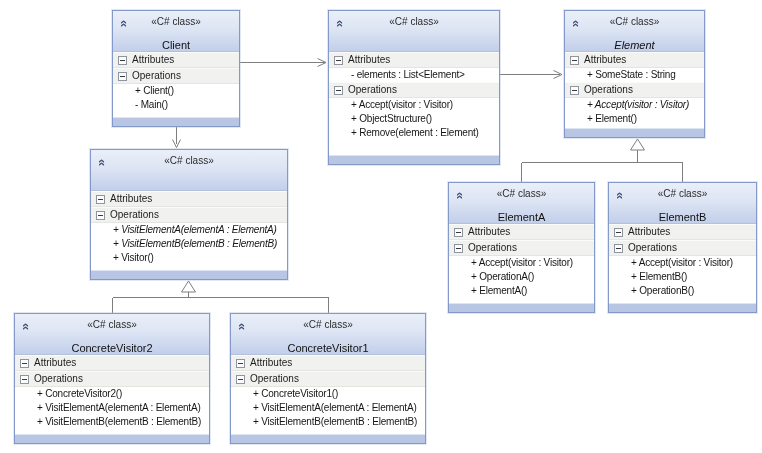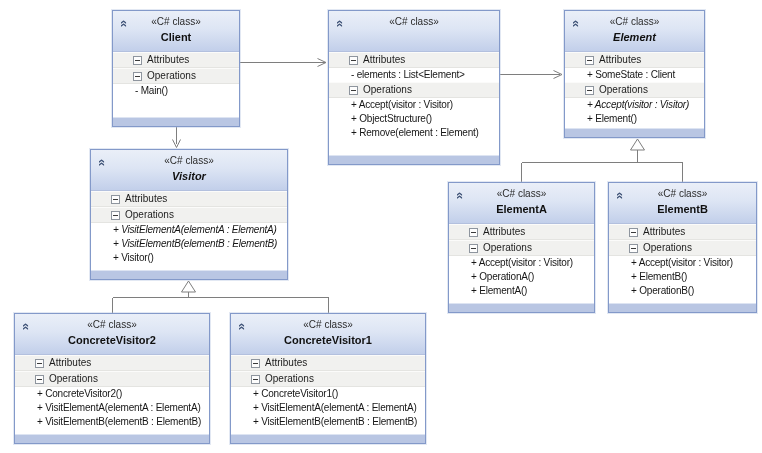--- a/index.html
+++ b/index.html
@@ -17,26 +17,26 @@
     position:relative; text-align:center; padding-top:3px; height:41px; box-sizing:border-box;
     background:linear-gradient(to bottom,#eaeff8 0%,#dde5f4 45%,#c2cfea 100%);
     border-bottom:1px solid #b3c0de; flex:0 0 auto;
   }
   .chev {
     position:absolute; left:5px; top:6px; width:13px; height:13px;
     font-size:13px; font-weight:bold; color:#3e5379; line-height:13px;
     transform:rotate(90deg); cursor:pointer; text-shadow:0 0 1px #ffffff;
   }
   .stereo { font-size:10px; color:#2a2a2a; height:15px; line-height:15px; }
-  .cname  { font-size:11px; font-weight:bold; color:#101010; height:16px; line-height:16px; }
+  .cname  { font-size:11px; font-weight:normal; color:#101010; height:16px; line-height:16px;margin-top:8px; }
   .abstract .cname { font-style:italic; }
   .sect {
     height:16px; box-sizing:border-box; flex:0 0 auto;
     background:#f1f1ef; border-bottom:1px solid #e4e4e1; border-top:1px solid #fbfbfa;
-    display:flex; align-items:center; gap:5px; padding-left:20px;
+    display:flex; align-items:center; gap:5px; padding-left:5px;
   }
   .exp {
     width:9px; height:9px; box-sizing:border-box; border:1px solid #8e959e;
     background:#fdfdfd; position:relative; flex:0 0 auto; cursor:pointer;
   }
   .exp::after {
     content:""; position:absolute; left:1px; right:1px; top:3px; height:1px; background:#3a3a3a;
   }
   .sect-label { font-size:10px; color:#1c1c1c; line-height:14px; }
   .member {
@@ -91,20 +91,21 @@
       <div class="cname">Client</div>
     </div>
     <div class="sect">
       <span class="exp"></span>
       <span class="sect-label">Attributes</span>
     </div>
     <div class="sect">
       <span class="exp"></span>
       <span class="sect-label">Operations</span>
     </div>
+    <div class="member">+ Client()</div>
     <div class="member">- Main()</div>
     <div class="strip"></div>
   </div>
 
   <div class="cls" style="left:328px;top:10px;width:172px;height:155px">
     <div class="hdr">
       <span class="chev">«</span>
       <div class="stereo">«C# class»</div>
     </div>
     <div class="sect">
@@ -125,35 +126,34 @@
   <div class="cls abstract" style="left:564px;top:10px;width:141px;height:128px">
     <div class="hdr">
       <span class="chev">«</span>
       <div class="stereo">«C# class»</div>
       <div class="cname">Element</div>
     </div>
     <div class="sect">
       <span class="exp"></span>
       <span class="sect-label">Attributes</span>
     </div>
-    <div class="member">+ SomeState : Client</div>
+    <div class="member">+ SomeState : String</div>
     <div class="sect">
       <span class="exp"></span>
       <span class="sect-label">Operations</span>
     </div>
     <div class="member it">+ Accept(visitor : Visitor)</div>
     <div class="member">+ Element()</div>
     <div class="strip"></div>
   </div>
 
   <div class="cls abstract" style="left:90px;top:149px;width:198px;height:131px">
     <div class="hdr">
       <span class="chev">«</span>
       <div class="stereo">«C# class»</div>
-      <div class="cname">Visitor</div>
     </div>
     <div class="sect">
       <span class="exp"></span>
       <span class="sect-label">Attributes</span>
     </div>
     <div class="sect">
       <span class="exp"></span>
       <span class="sect-label">Operations</span>
     </div>
     <div class="member it">+ VisitElementA(elementA : ElementA)</div>

